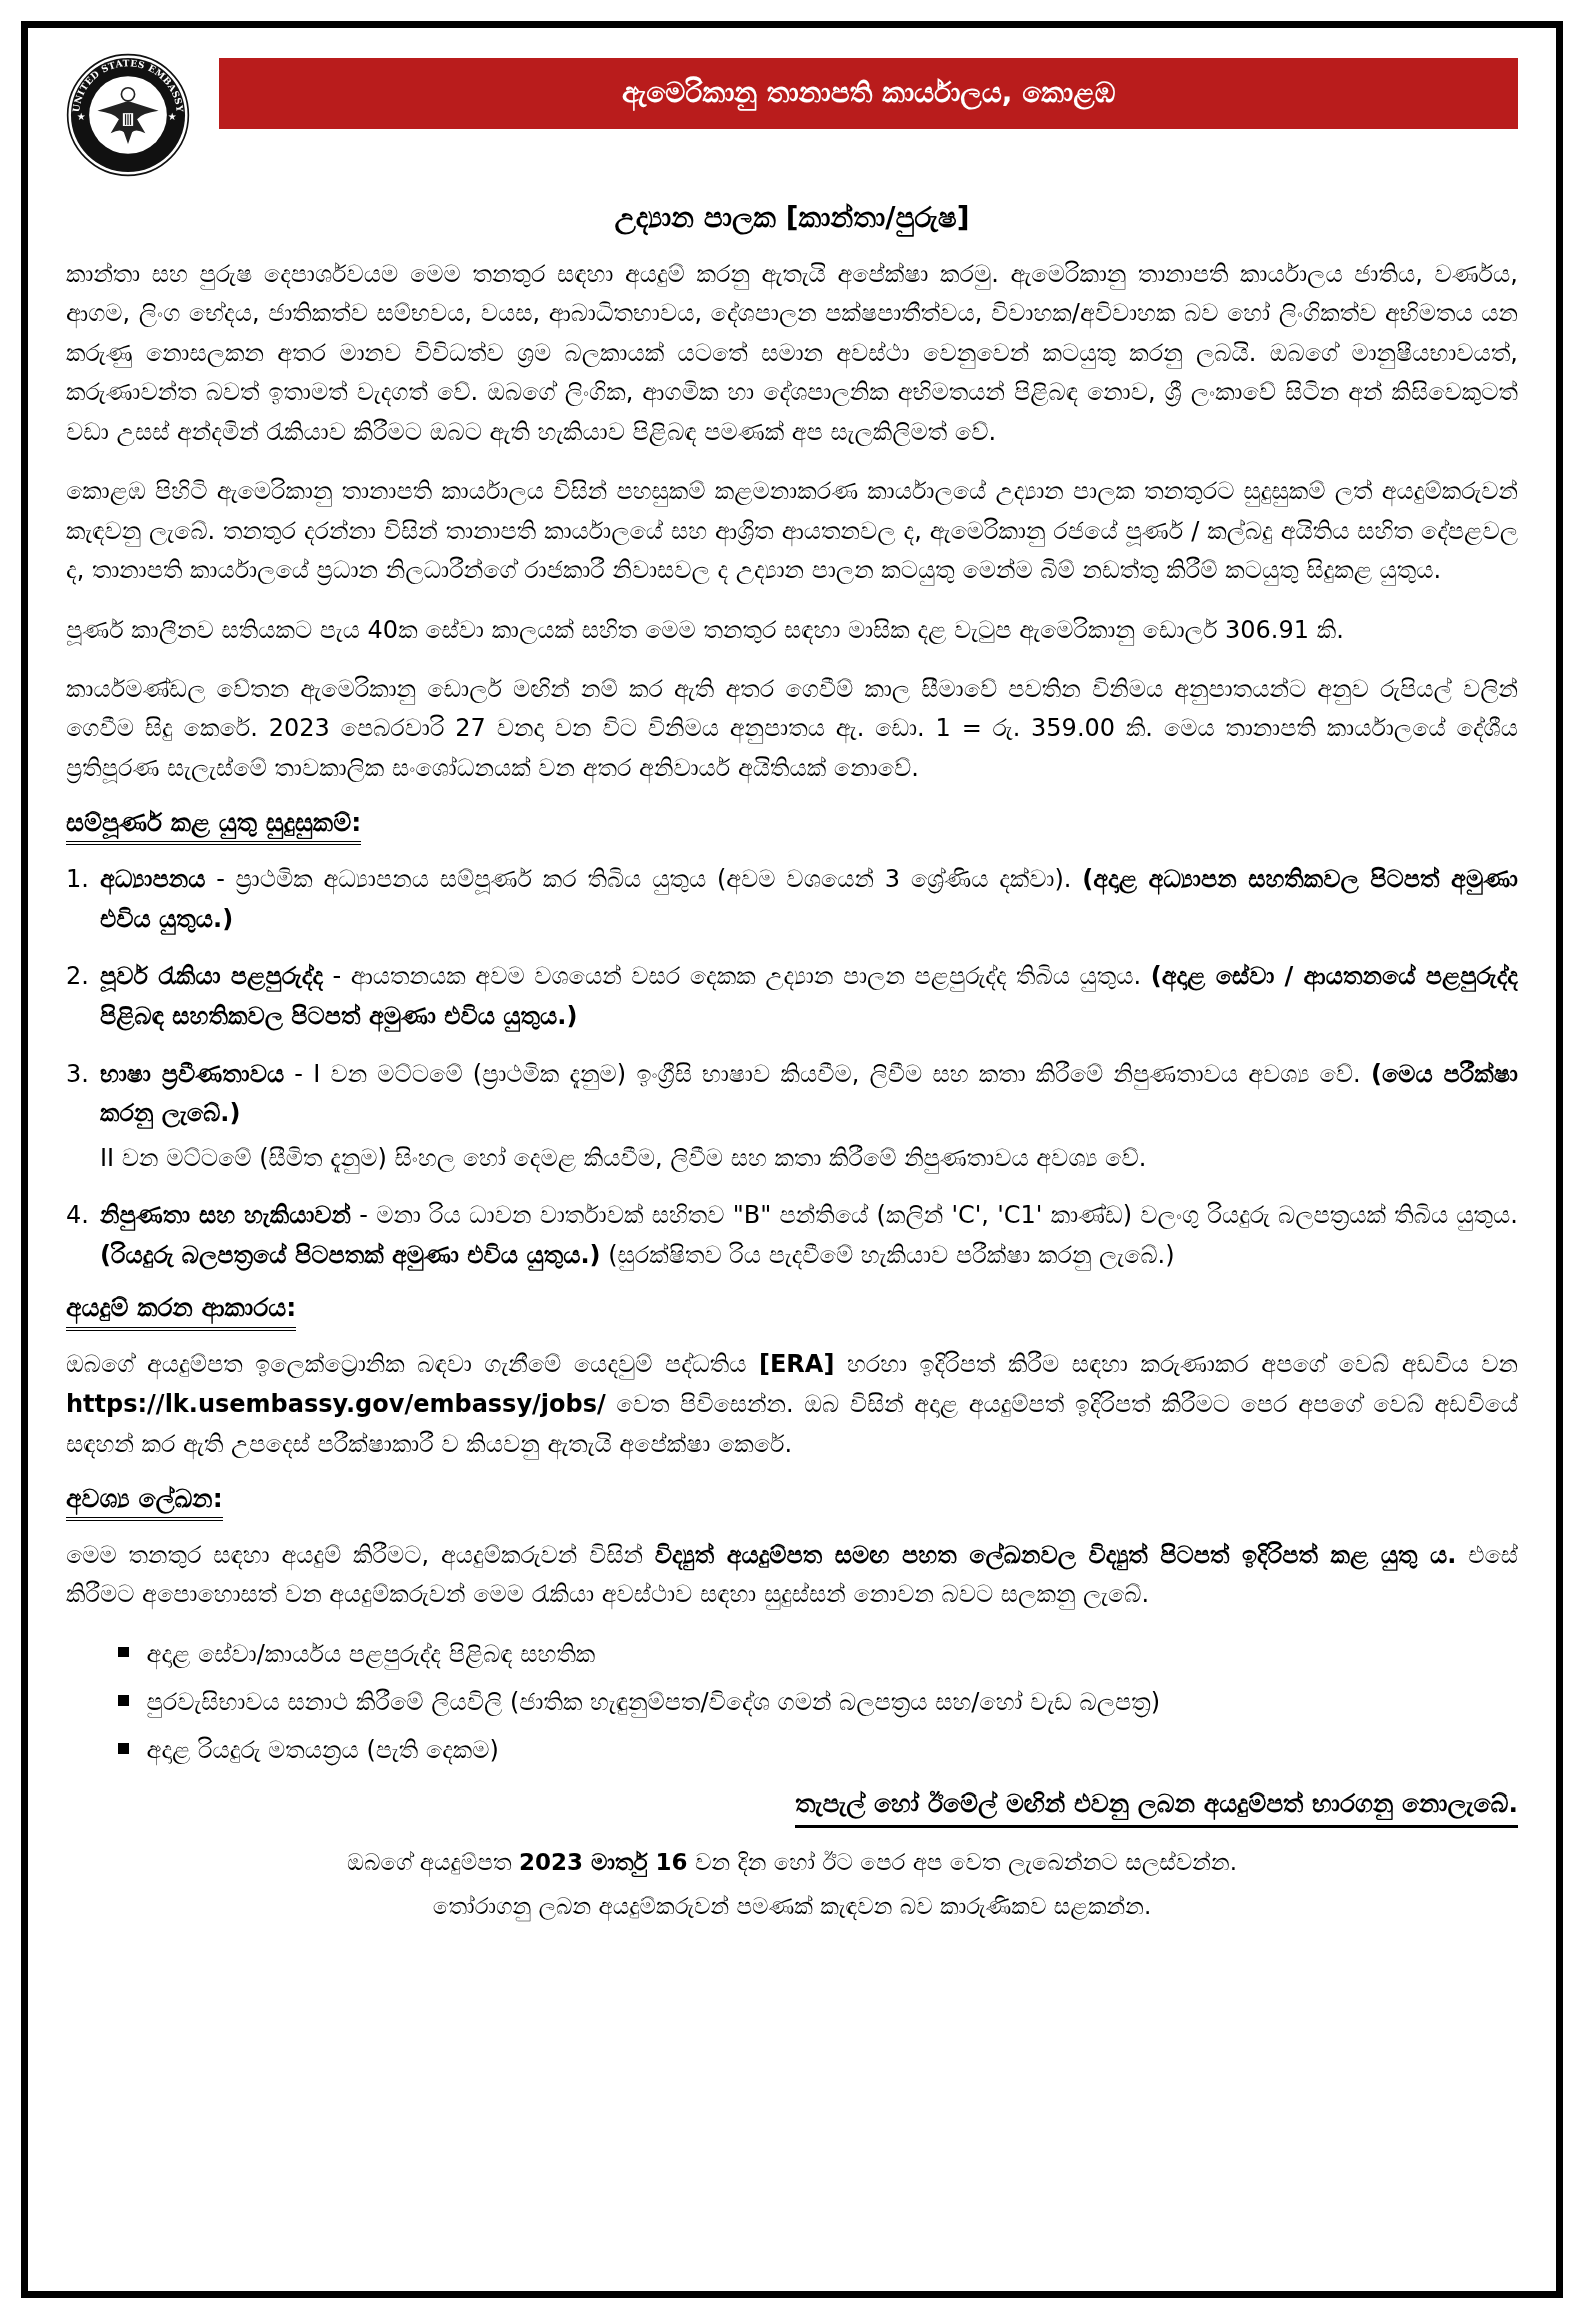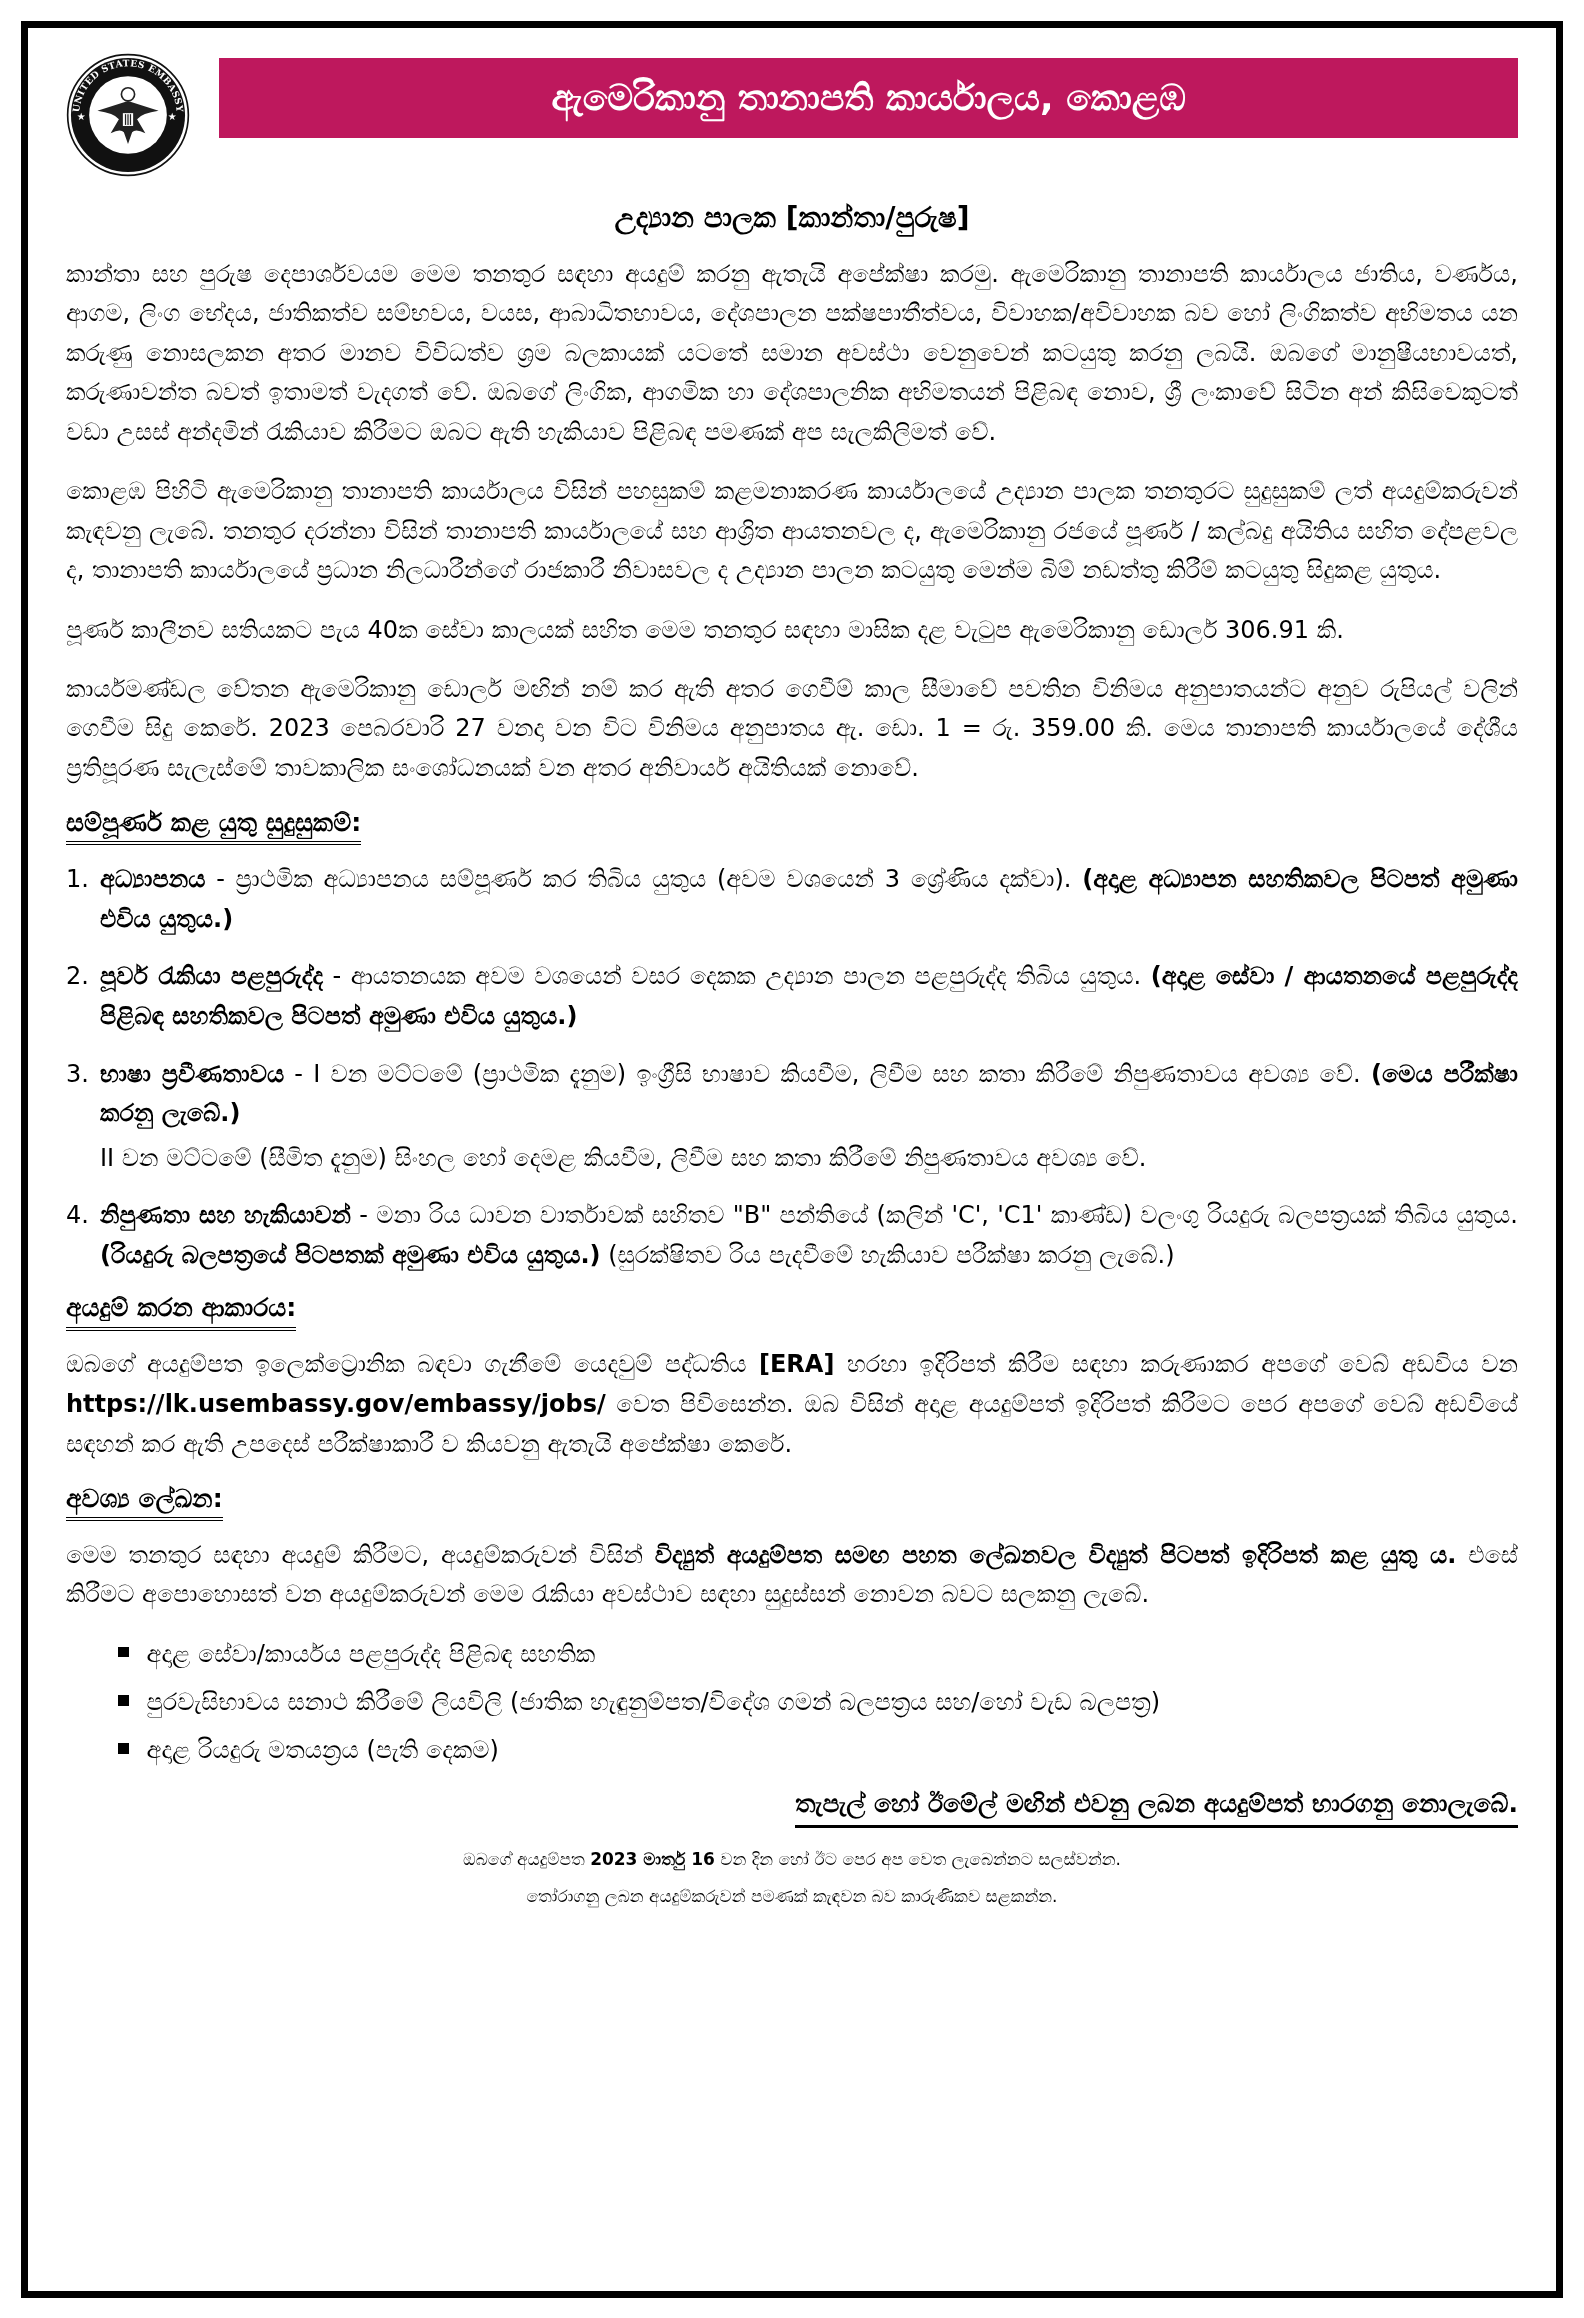--- a/index.html
+++ b/index.html
@@ -2,38 +2,38 @@
 <html style="font-size:13px"><head>
 <meta charset="utf-8">
 <style>
   html,body{margin:0;padding:0;background:#e8e8e8;}
   .page{position:relative;width:1584px;height:2319px;background:#ffffff;margin:0 auto;
         font-family:"DejaVu Sans", sans-serif;color:#000;}
   .frame{position:absolute;inset:21px;border:7.4px solid #000;box-sizing:border-box;
          padding:23px 38px 14.7px 38px;overflow:hidden;background:#fff;}
   .header{display:flex;gap:29.4px;align-items:flex-start;}
   .seal{width:124px;height:124px;flex:0 0 auto;margin-top:1.6px;}
-  .banner{flex:1;background:#be185d;color:#fff;margin-top:6.5px;padding:19.6px 9.8px;
-          text-align:center;font-weight:bold;font-size:36px;line-height:1.15;}
+  .banner{flex:1;background:#b91c1c;color:#fff;margin-top:6.5px;padding:19.6px 9.8px;
+          text-align:center;font-weight:bold;font-size:28px;line-height:1.15;}
   .job-title{text-align:center;font-size:28px;font-weight:bold;margin:24.5px 0 19.6px;}
   .body-par{font-size:24px;line-height:1.65;text-align:justify;margin:0 0 19.6px;}
   .sec-head{font-size:25px;font-weight:bold;margin:3.3px 0 14.7px;}
   .sec-head .ul{display:inline-block;border-bottom:4.9px double #000;padding-bottom:3.3px;}
   .qitem{font-size:24px;line-height:1.65;text-align:justify;margin:0 0 18px;
          padding-left:34px;position:relative;}
   .qnum{position:absolute;left:0;top:0;}
   .b{font-weight:bold;}
   .qsub{display:block;margin-top:4.9px;}
   .bullet-list{margin:0 0 19.6px 52px;}
   .bullet-row{display:flex;align-items:flex-start;gap:18px;font-size:24px;
               line-height:1.6;margin-bottom:9.8px;}
   .bullet-square{width:10.6px;height:10.6px;background:#000;margin-top:12.3px;flex:0 0 auto;}
   .footer-nomail{text-align:right;font-size:25px;font-weight:bold;margin:8.2px 0 21px;}
   .footer-nomail .ul{display:inline-block;border-bottom:3.3px solid #000;padding-bottom:6.5px;}
-  .footer-line{text-align:center;font-size:17px;margin:0 0 16.4px;}
+  .footer-line{text-align:center;font-size:23px;margin:0 0 16.4px;}
 </style>
 </head>
 <body>
 
 <div class="page">
   <div class="frame">
 
     <div class="header">
       <svg class="seal" viewBox="0 0 150 150">
         <circle cx="75" cy="75" r="73" fill="#ffffff" stroke="#111111" stroke-width="2"></circle>

